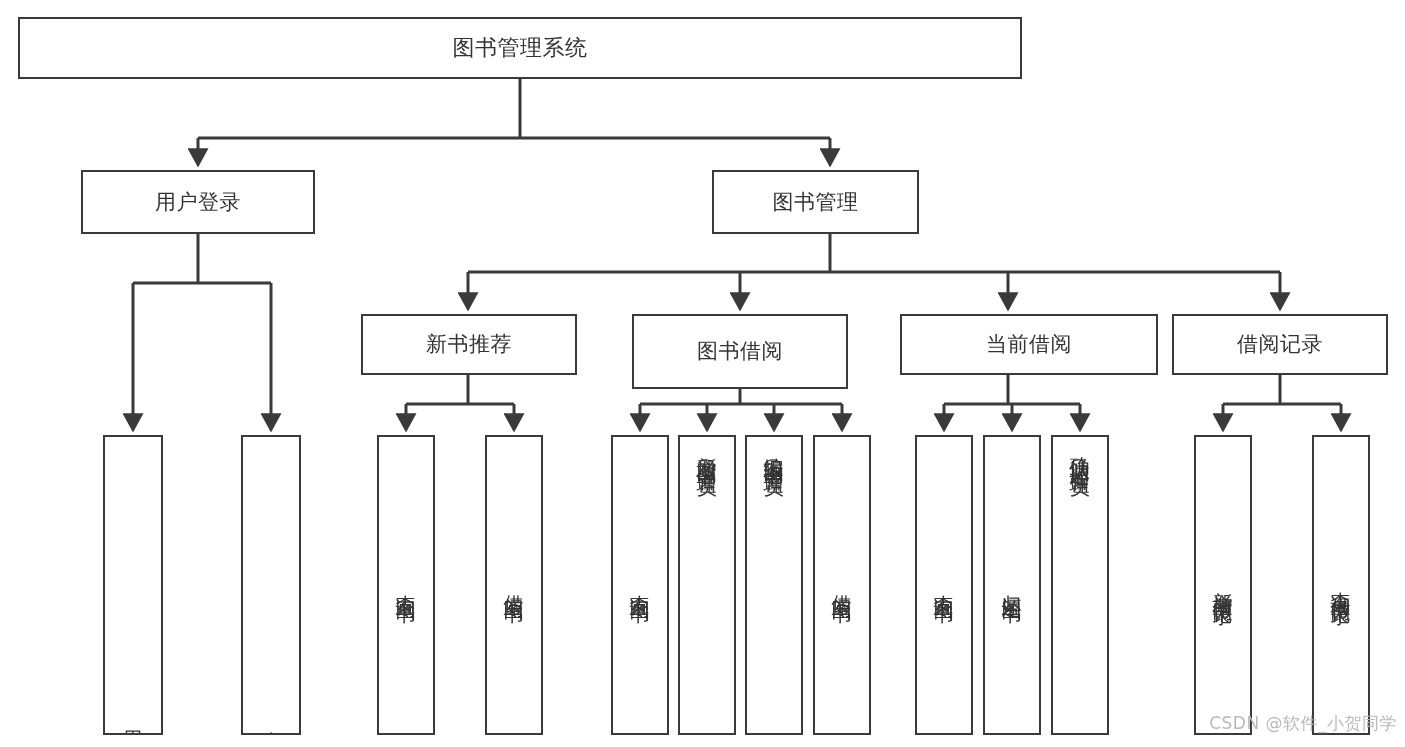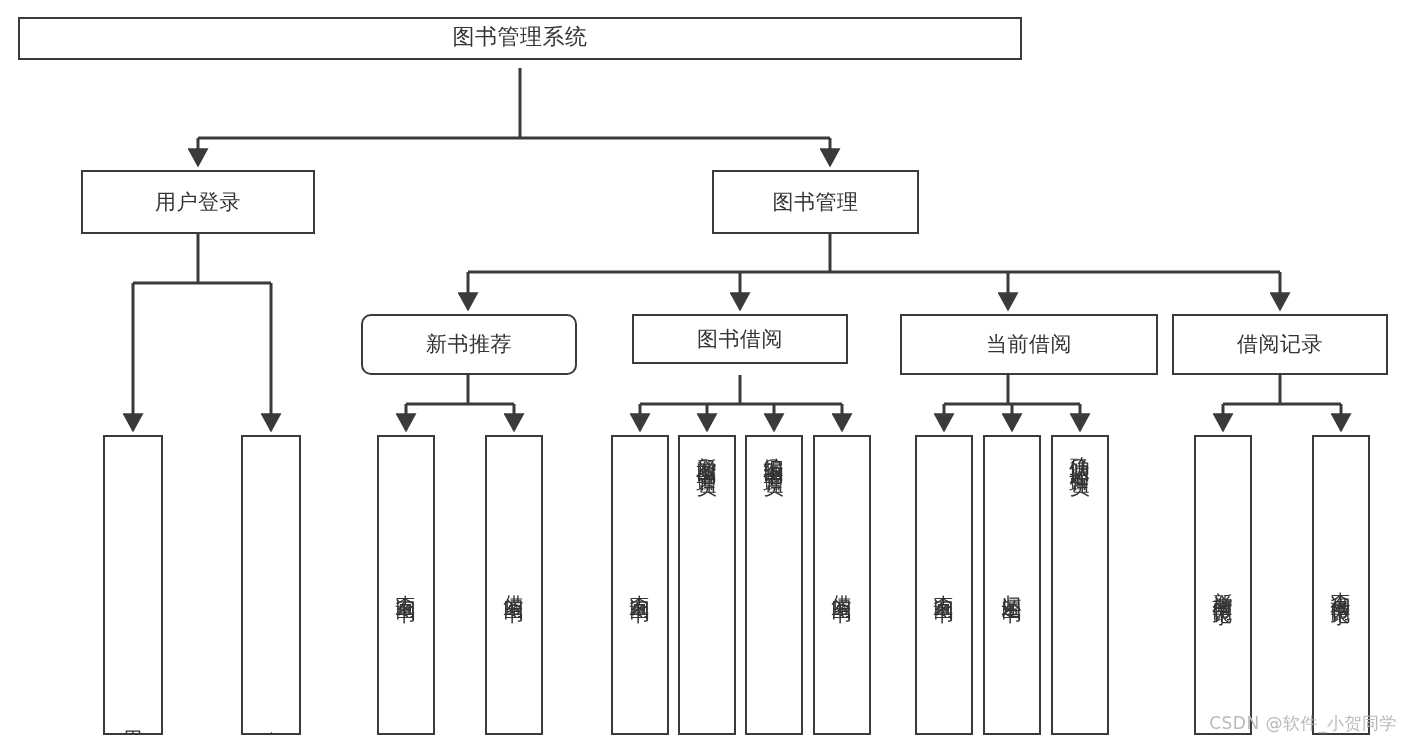--- a/index.html
+++ b/index.html
@@ -125,35 +125,35 @@
       <path d="M 1012 404 L 1012 429" marker-end="url(#arrow)"></path>
       <path d="M 1080 404 L 1080 429" marker-end="url(#arrow)"></path>
 
       <path d="M 1280 375 L 1280 404"></path>
       <path d="M 1223 404 L 1341 404"></path>
       <path d="M 1223 404 L 1223 429" marker-end="url(#arrow)"></path>
       <path d="M 1341 404 L 1341 429" marker-end="url(#arrow)"></path>
     </g>
   </svg>
 
-  <div class="node root" style="left:18px; top:17px; width:1004px; height:43px;font-family:Liberation Mono, monospace;">
+  <div class="node root" style="left:18px; top:17px; width:1004px; height:62px;">
     <span>图书管理系统</span>
   </div>
 
   <div class="node horiz" style="left:81px; top:170px; width:234px; height:64px;">
     <span>用户登录</span>
   </div>
   <div class="node horiz" style="left:712px; top:170px; width:207px; height:64px;">
     <span>图书管理</span>
   </div>
 
-  <div class="node horiz" style="left:361px; top:314px; width:216px; height:61px;border-radius:10px;">
+  <div class="node horiz" style="left:361px; top:314px; width:216px; height:61px;">
     <span>新书推荐</span>
   </div>
-  <div class="node horiz" style="left:632px; top:314px; width:216px; height:50px;">
+  <div class="node horiz" style="left:632px; top:314px; width:216px; height:75px;">
     <span>图书借阅</span>
   </div>
   <div class="node horiz" style="left:900px; top:314px; width:258px; height:61px;">
     <span>当前借阅</span>
   </div>
   <div class="node horiz" style="left:1172px; top:314px; width:216px; height:61px;">
     <span>借阅记录</span>
   </div>
 
   <div class="leaf anchor-bottom" style="left:103px; top:435px; width:60px; height:300px;">

